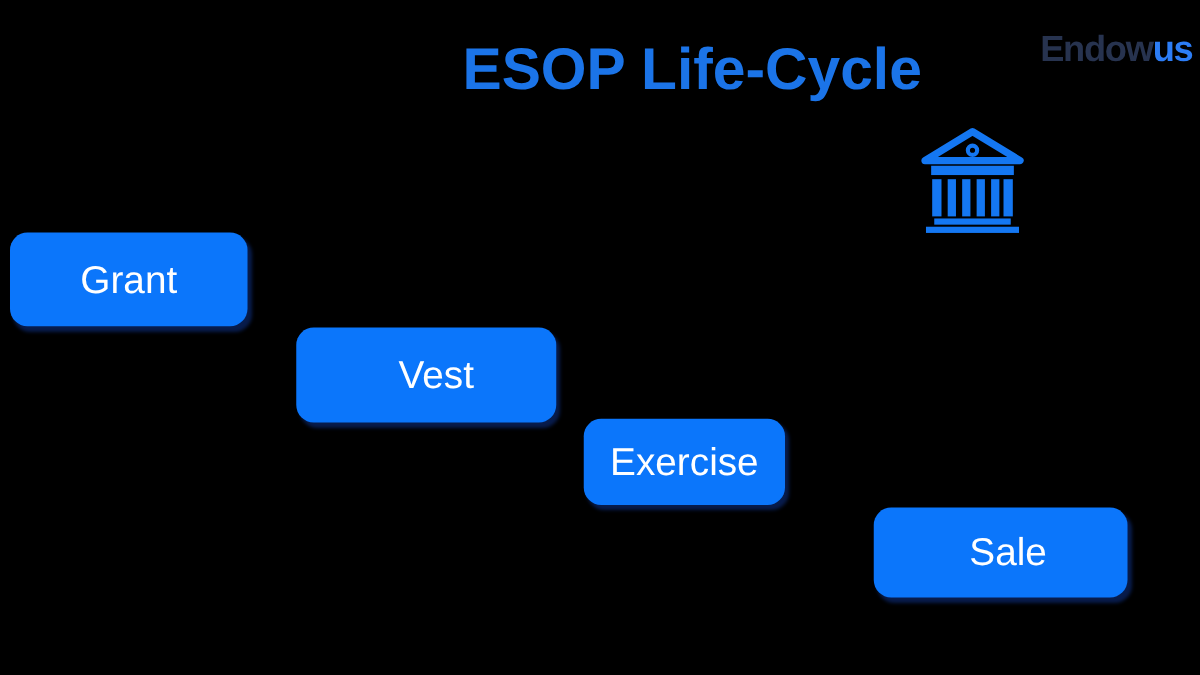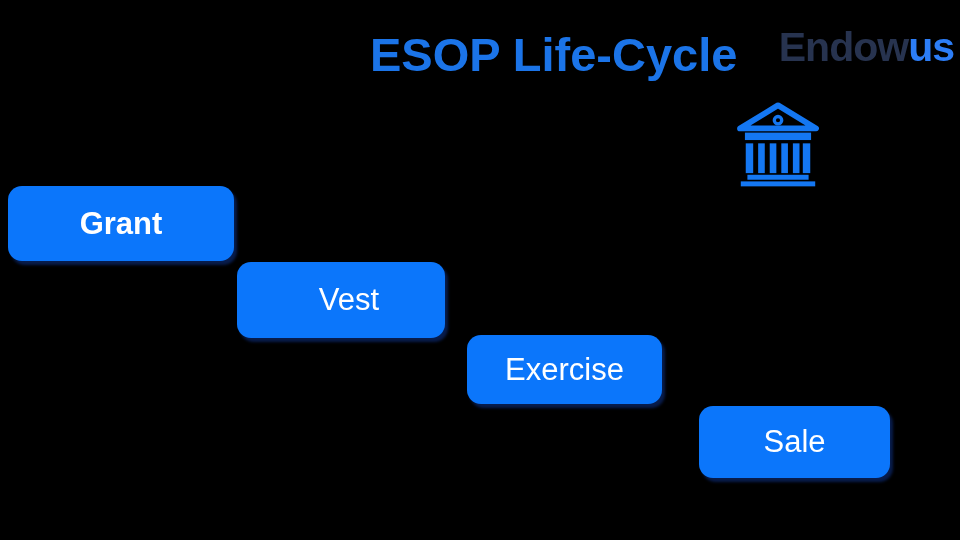--- a/index.html
+++ b/index.html
@@ -26,21 +26,21 @@
     font-size: 47px;
     font-weight: bold;
     letter-spacing: 0px;
     color: var(--title-blue, #1B74E8);
     white-space: nowrap;
   }
   .logo {
     position: absolute;
     right: 6px;
     top: 24px;
-    font-size: 41px;
+    font-size: 29px;
     font-weight: bold;
     letter-spacing: -1px;
     white-space: nowrap;
   }
   .logo .logo-dark   { color: var(--logo-dark, #27334F); }
   .logo .logo-accent { color: var(--logo-accent, #2C7DF6); }
   .bank-icon {
     position: absolute;
     left: 736px;
     top: 102px;
@@ -54,24 +54,24 @@
     display: flex;
     align-items: center;
     justify-content: center;
     background: var(--button-blue, #0B76FB);
     color: var(--button-text, #fff);
     font-size: 31px;
     font-weight: 400;
     border-radius: 14px;
     box-shadow: 3px 4px 3px rgba(10, 35, 95, 0.8);
   }
-  .step-grant    { left: 8px;   top: 186px; width: 226px; height: 75px; font-weight: bold; }
+  .step-grant    { left: 8px;   top: 186px; width: 190px; height: 75px; }
   .step-vest     { left: 237px; top: 262px; width: 192px; height: 76px; padding-left: 16px; }
-  .step-exercise { left: 467px; top: 335px; width: 195px; height: 69px; }
-  .step-sale     { left: 699px; top: 406px; width: 191px; height: 72px; }
+  .step-exercise { left: 467px; top: 335px; width: 161px; height: 69px; }
+  .step-sale     { left: 699px; top: 406px; width: 191px; height: 72px; padding-left: 12px; }
 </style>
 </head>
 <body>
 
 <div class="slide">
 
   <h1 class="slide-title">ESOP Life-Cycle</h1>
 
   <div class="logo">
     <span class="logo-dark">Endow</span><span class="logo-accent">us</span>

